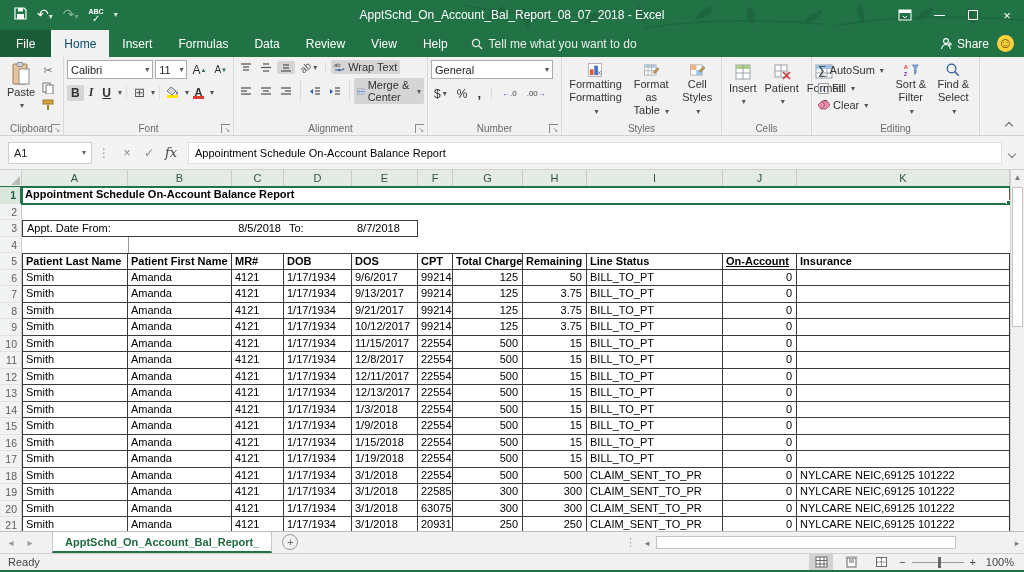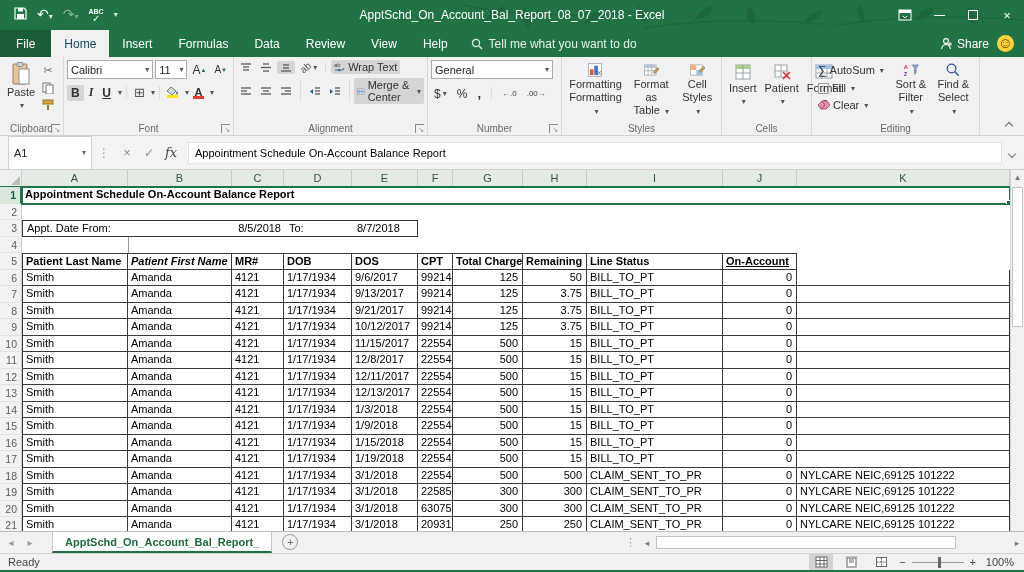--- a/index.html
+++ b/index.html
@@ -49,21 +49,21 @@
   .u-chip { text-decoration:underline; }
   .i-chip { font-style:italic; font-family:"Liberation Serif",serif; }
   .colorbar { display:block; height:3px; width:11px; margin-top:-1px; }
   .vline-sep { width:1px; background:#dcdcdc; margin:2px 3px; align-self:stretch; }
   .collapse { position:absolute; right:6px; bottom:4px; width:12px; height:12px; color:#666; }
   .chevup { display:inline-block; width:6px; height:6px; border-left:1px solid #666; border-top:1px solid #666; transform:rotate(45deg); margin-top:4px; }
   svg .ln { stroke:#5a5a5a; stroke-width:1.3; }
 
   
   .formulabar { position:absolute; top:136px; left:0; width:1024px; height:34px; background:#f3f3f3; border-bottom:1px solid #cfcfcf; display:flex; align-items:center; padding:4px 2px 4px 8px; }
-  .namebox { width:84px; height:22px; background:#fff; border:1px solid #d0d0d0; display:flex; align-items:center; padding:16px 5px; }
+  .namebox { width:84px; height:22px; background:#fff; border:1px solid #d0d0d0; display:flex; align-items:center; padding:4px 5px; }
   .namebox .car { margin-left:auto; font-size:8px; color:#666; }
   .fb-dots { color:#9a9a9a; padding:0 6px; font-size:12px; }
   .fb-btn { width:22px; text-align:center; color:#8a8a8a; font-size:12px; }
   .fx { font-family:"DejaVu Serif","Liberation Serif",serif; font-style:italic; color:#444; font-size:13px; }
   .fb-input { flex:1; height:22px; background:#fff; border:1px solid #e0e0e0; margin-left:6px; display:flex; align-items:center; padding:0 6px; color:#000; }
   .fb-exp { width:20px; text-align:center; }
   .fb-exp .chevdn { display:inline-block; width:6px; height:6px; border-left:1px solid #777; border-top:1px solid #777; transform:rotate(225deg); }
 
   
   .gridwrap { position:absolute; top:170px; left:0; width:1010px; height:361px; overflow:hidden; background:#fff; }
@@ -556,29 +556,30 @@
     <div class="grow">
       <div class="rhead">4</div>
       <div class="cells" style="width: 988px;">
         <div class="vline4"></div>
       </div>
     </div>
     <div class="grow">
       <div class="rhead">5</div>
       <div class="cells" style="width: 988px;">
         <div class="cell b tb tb-top tb-left" style="width: 106px;">Patient Last Name</div>
-        <div class="cell b tb tb-top" style="width: 104px; font-style: italic;">Patient First Name</div>
+        <div class="cell b tb tb-top" style="width: 104px;">Patient First Name</div>
         <div class="cell b tb tb-top" style="width: 52px;">MR#</div>
         <div class="cell b tb tb-top" style="width: 68px;">DOB</div>
         <div class="cell b tb tb-top" style="width: 66px;">DOS</div>
         <div class="cell b tb tb-top" style="width: 35px;">CPT</div>
         <div class="cell b tb tb-top" style="width: 70px;">Total Charge</div>
         <div class="cell b tb tb-top" style="width: 64px;">Remaining</div>
         <div class="cell b tb tb-top" style="width: 136px;">Line Status</div>
         <div class="cell b tb tb-top" style="width: 74px; text-decoration: underline;">On-Account</div>
+        <div class="cell b tb tb-top" style="width: 213px;">Insurance</div>
       </div>
     </div>
     <div class="grow">
       <div class="rhead">6</div>
       <div class="cells" style="width: 988px;">
         <div class="cell tb tb-left" style="width: 106px;">Smith</div>
         <div class="cell tb" style="width: 104px;">Amanda</div>
         <div class="cell tb" style="width: 52px;">4121</div>
         <div class="cell tb" style="width: 68px;">1/17/1934</div>
         <div class="cell tb" style="width: 66px;">9/6/2017</div>

